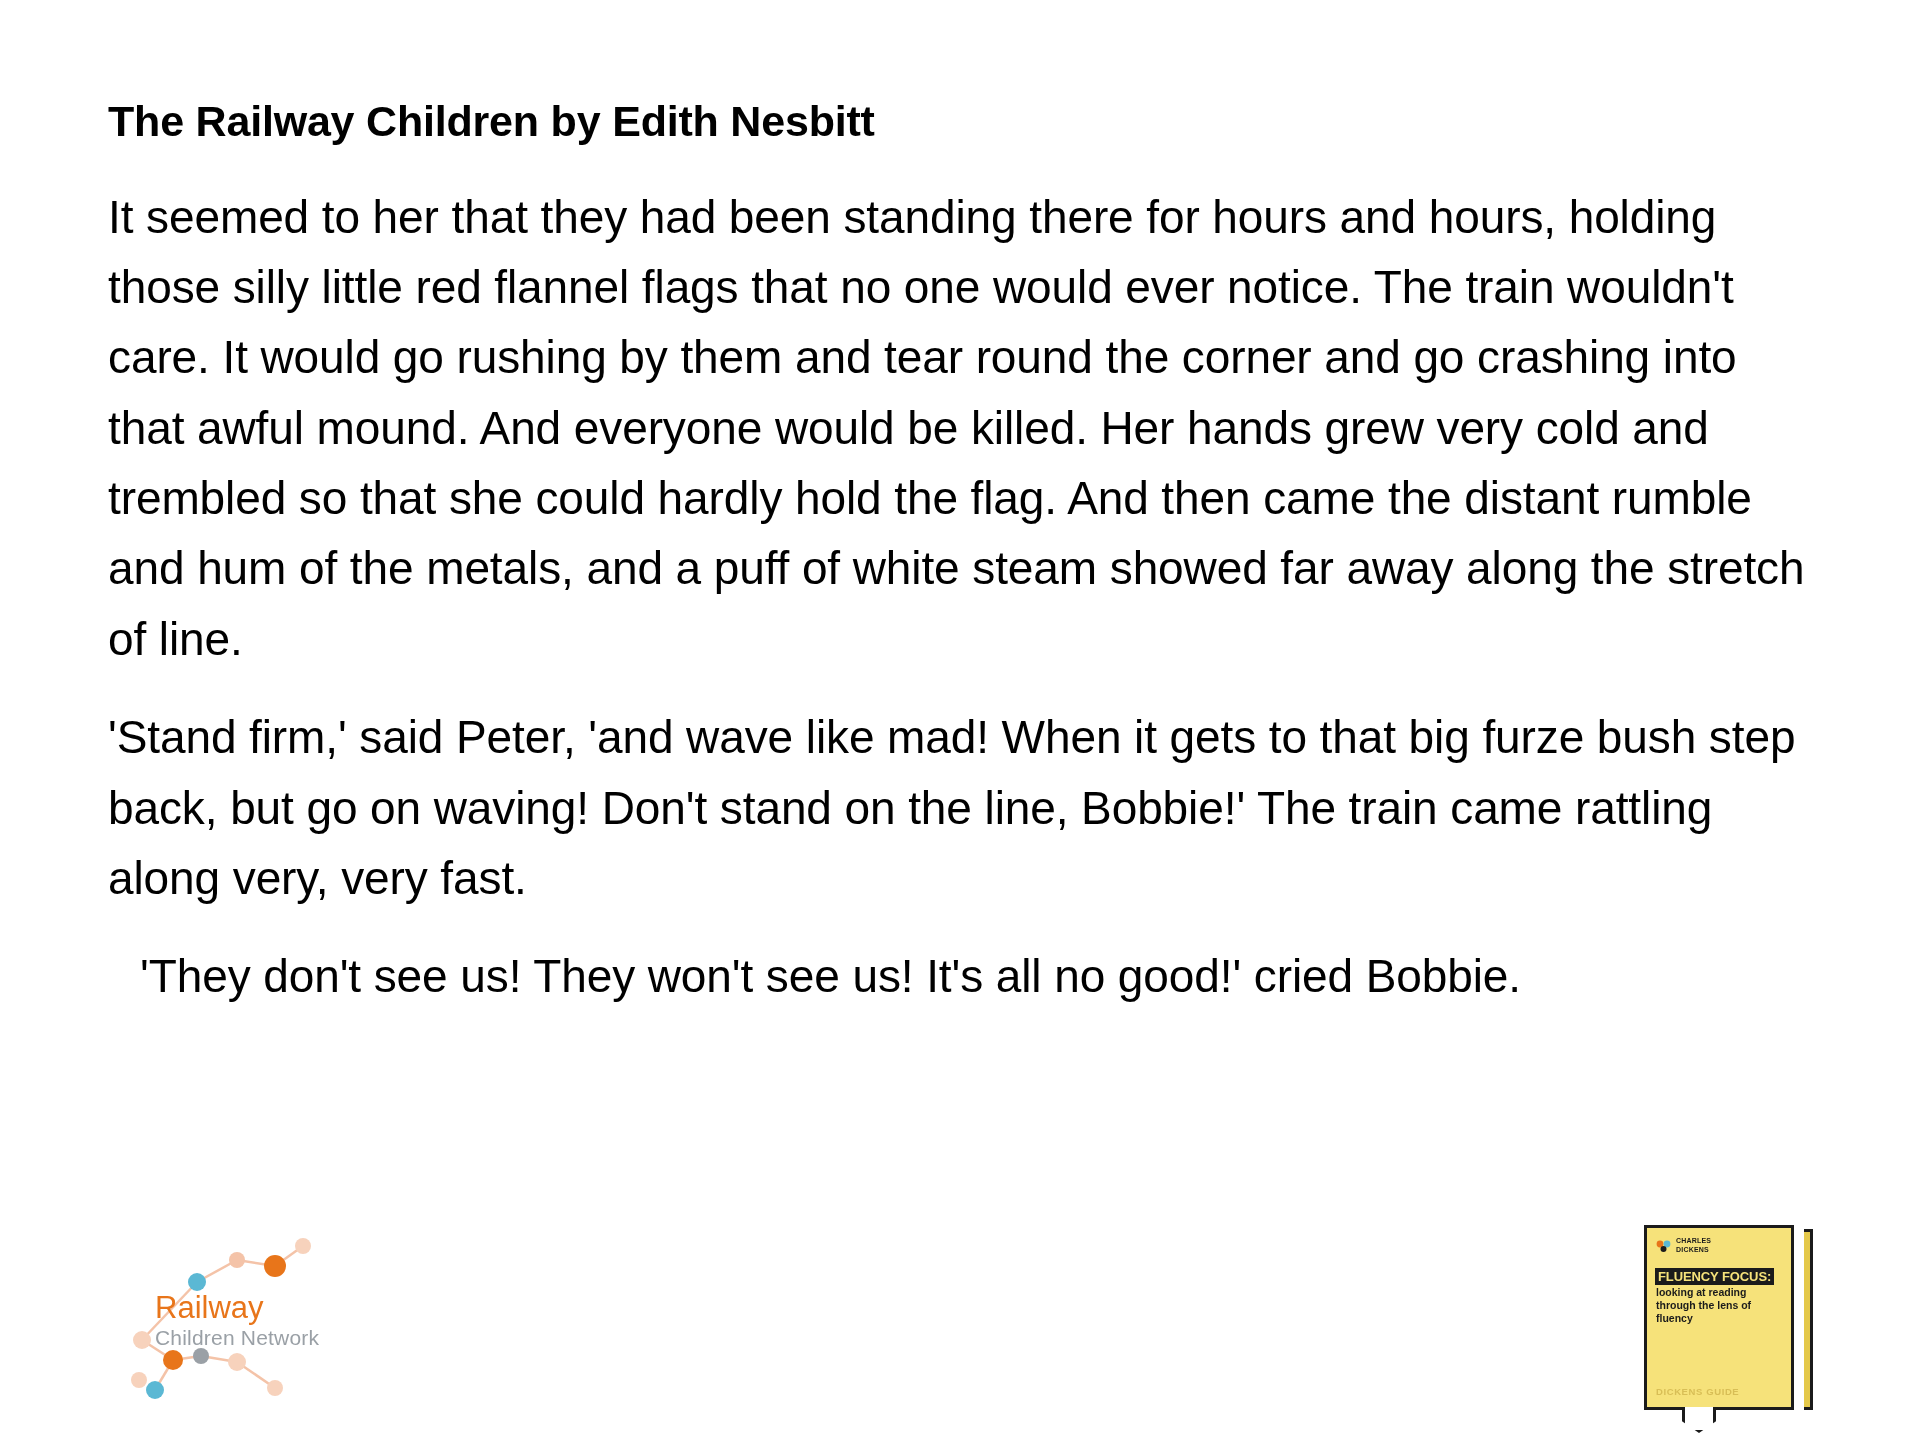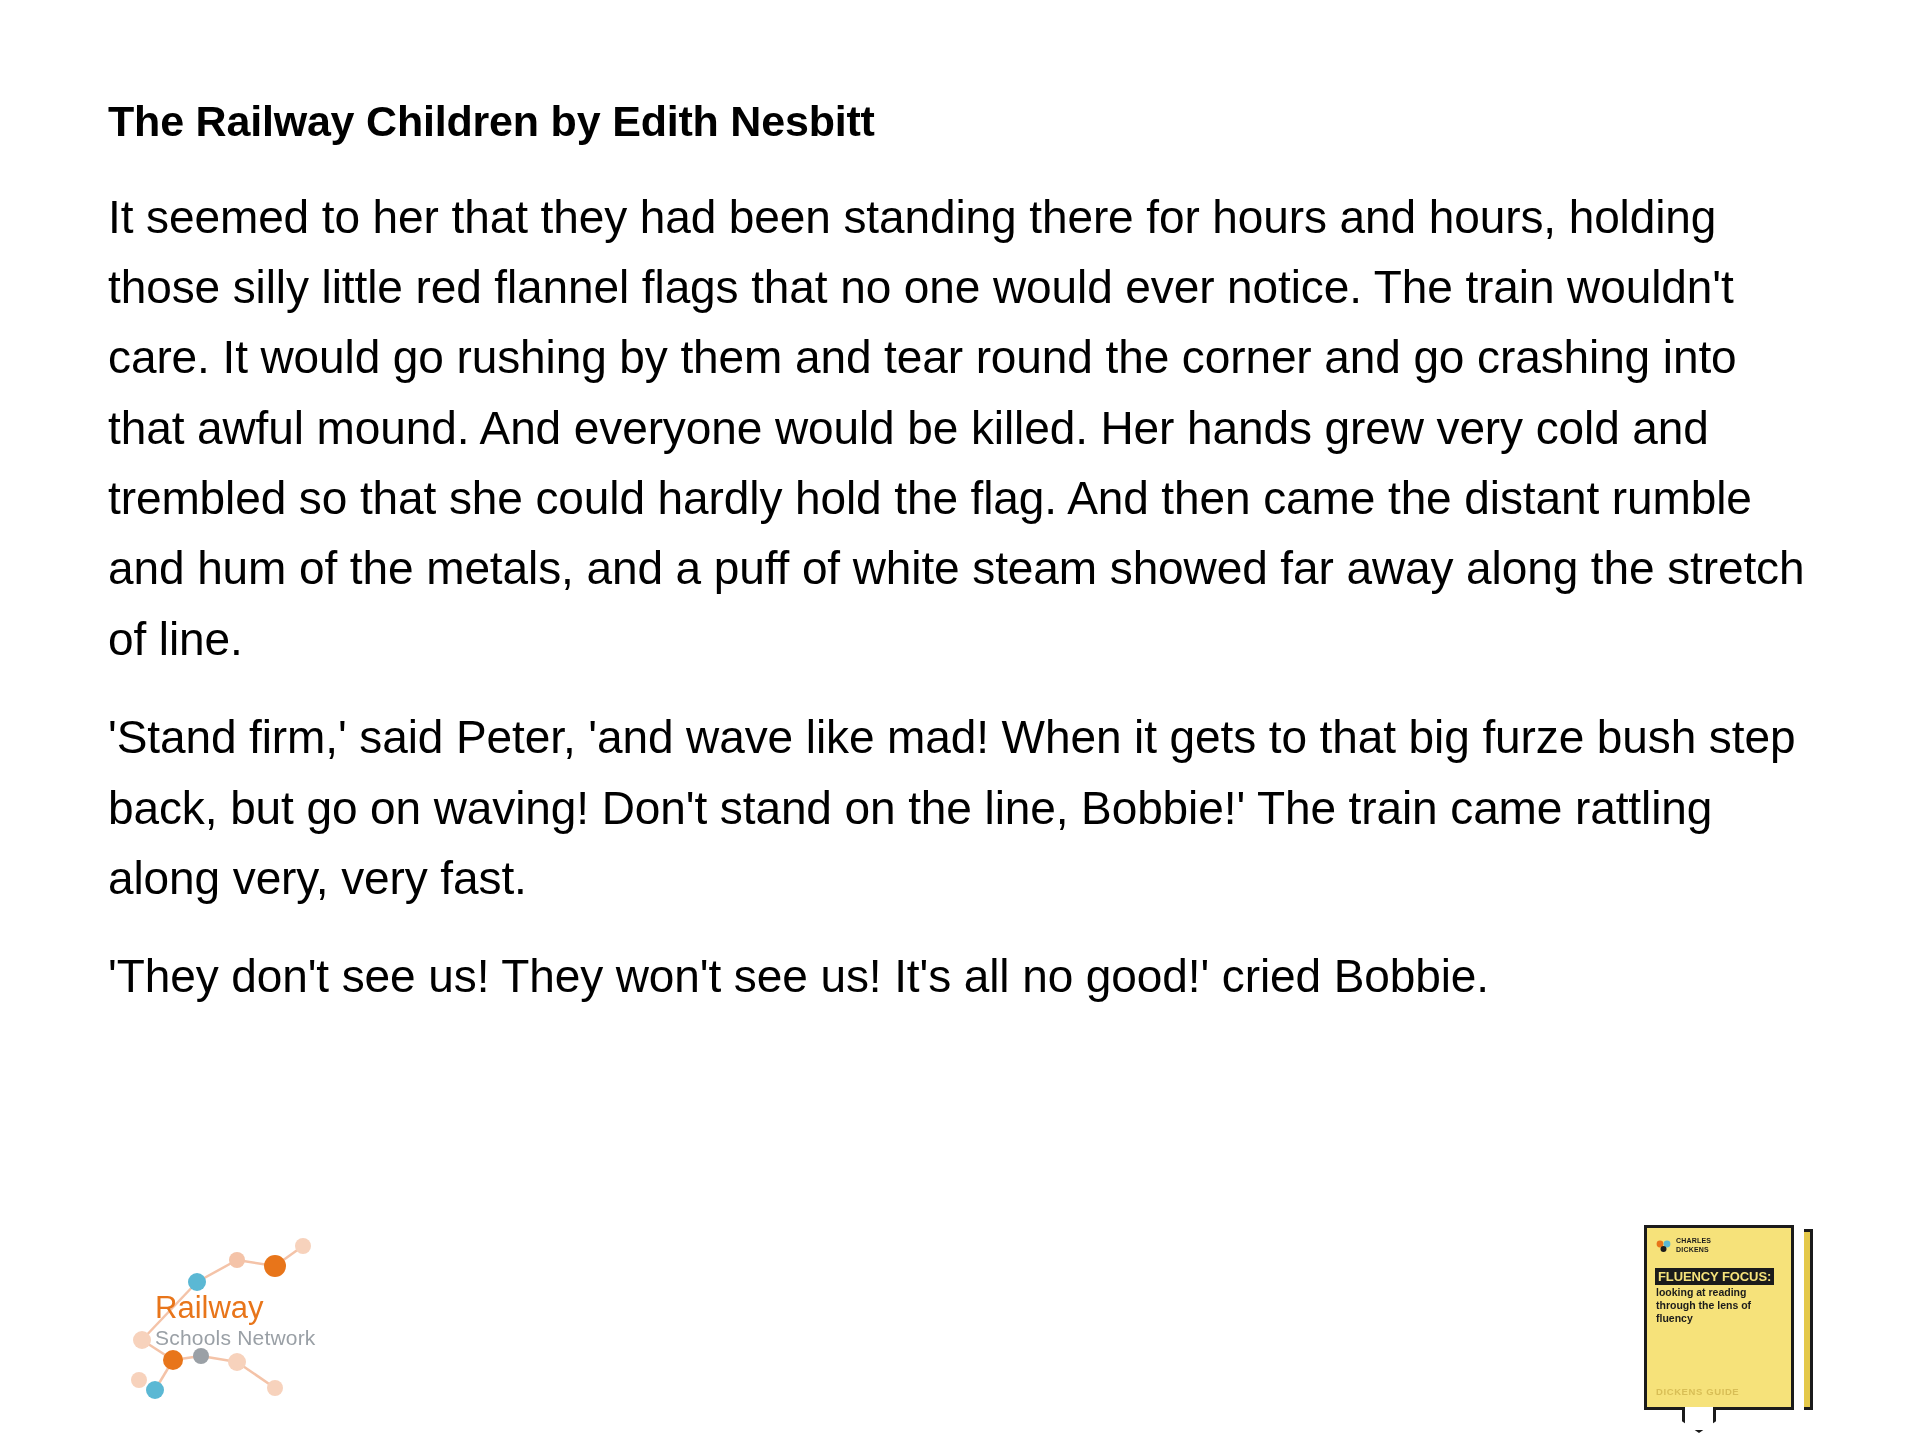--- a/index.html
+++ b/index.html
@@ -33,21 +33,21 @@
     letter-spacing: -0.2px;
     margin: 0 0 34px 0;
     line-height: 1.2;
   }
   .para {
     font-size: 46px;
     line-height: 1.53;
     margin: 0 0 28px 0;
     letter-spacing: -0.1px;
   }
-  .para:last-child { margin-bottom: 0; }
+  .para:last-child { margin-bottom: 0; margin-left: 32px; }
 
   
   .rsn-logo {
     position: absolute;
     left: 125px;
     top: 1230px;
     width: 240px;
     height: 175px;
   }
   .rsn-logo svg { display: block; }
@@ -192,21 +192,21 @@
       <circle cx="178" cy="16" r="8" fill="#F7D2BC"></circle>
       <circle cx="48" cy="130" r="10" fill="#E8751A"></circle>
       <circle cx="76" cy="126" r="8" fill="#9aa0a6"></circle>
       <circle cx="112" cy="132" r="9" fill="#F7D2BC"></circle>
       <circle cx="150" cy="158" r="8" fill="#F7D2BC"></circle>
       <circle cx="30" cy="160" r="9" fill="#5BB8D4"></circle>
       <circle cx="14" cy="150" r="8" fill="#F7D2BC"></circle>
     </svg>
     <div class="rsn-text">
       <span class="rsn-main">Railway</span>
-      <span class="rsn-sub">Schools Network</span>
+      <span class="rsn-sub">Children Network</span>
     </div>
   </div>
 
   <div class="booklet">
     <div class="booklet-spine"></div>
     <div class="booklet-body">
       <div class="bk-brandrow">
         <svg class="bk-dots" width="16" height="12" viewBox="0 0 16 12">
           <circle cx="4" cy="4" r="3.4" fill="#E8751A"></circle>
           <circle cx="11" cy="4" r="3.4" fill="#5BB8D4"></circle>

